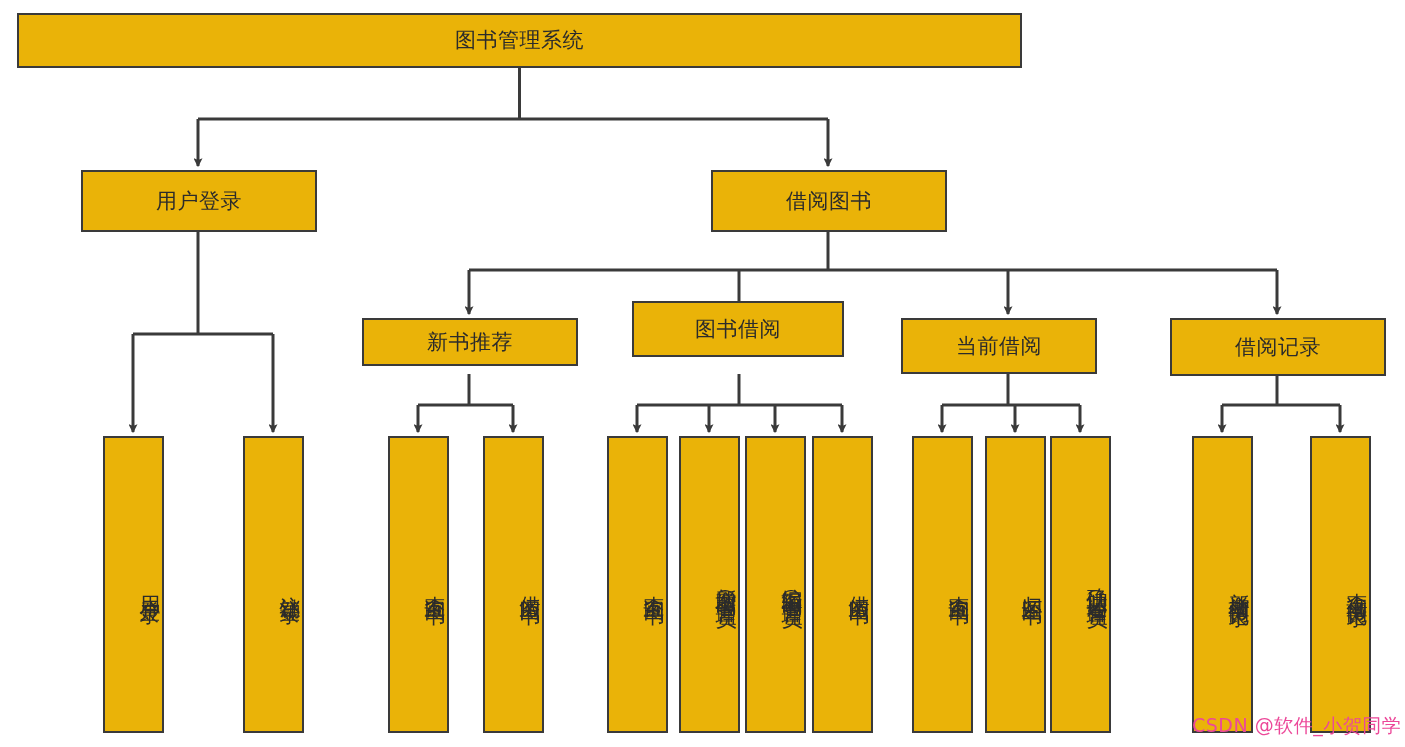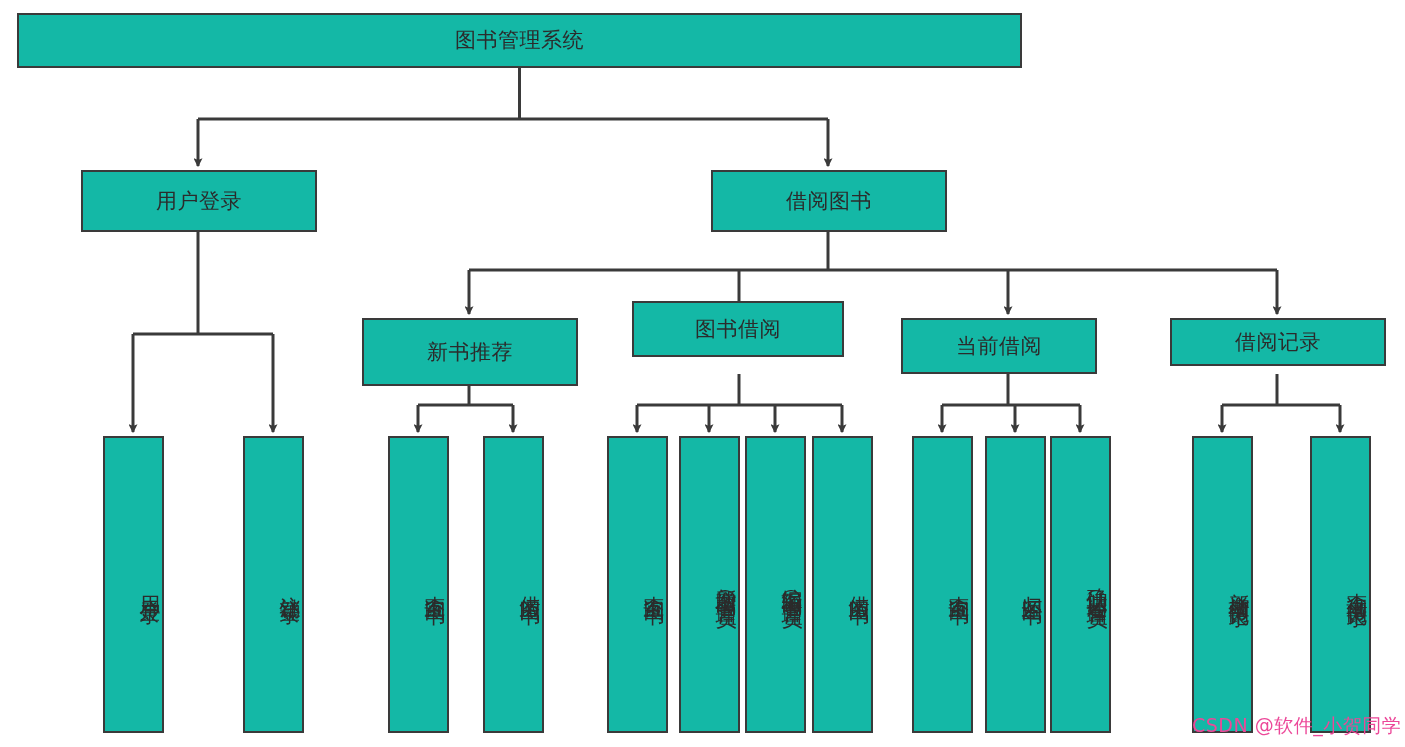--- a/index.html
+++ b/index.html
@@ -22,21 +22,21 @@
     left: 0;
     top: 0;
     width: 1405px;
     height: 747px;
     pointer-events: none;
   }
   .node {
     position: absolute;
     box-sizing: border-box;
     border: 2.5px solid #3a3a3a;
-    background: #14b8a6;
+    background: #eab308;
     color: #2b2b2b;
     display: flex;
     align-items: center;
     justify-content: center;
     text-align: center;
     line-height: 1.18;
   }
   .node.horiz {
     font-size: 21px;
     letter-spacing: 0.5px;
@@ -123,30 +123,30 @@
     <span>图书管理系统</span>
   </div>
 
   <div class="node horiz" style="left:81px; top:170px; width:236px; height:62px;">
     <span>用户登录</span>
   </div>
   <div class="node horiz" style="left:711px; top:170px; width:236px; height:62px;">
     <span>借阅图书</span>
   </div>
 
-  <div class="node horiz" style="left:362px; top:318px; width:216px; height:68px;">
+  <div class="node horiz" style="left:362px; top:318px; width:216px; height:48px;">
     <span>新书推荐</span>
   </div>
   <div class="node horiz" style="left:632px; top:301px; width:212px; height:56px;">
     <span>图书借阅</span>
   </div>
   <div class="node horiz" style="left:901px; top:318px; width:196px; height:56px;">
     <span>当前借阅</span>
   </div>
-  <div class="node horiz" style="left:1170px; top:318px; width:216px; height:48px;">
+  <div class="node horiz" style="left:1170px; top:318px; width:216px; height:58px;">
     <span>借阅记录</span>
   </div>
 
   <div class="node vert" style="left:103px; top:436px; width:61px; height:297px;">
     <span class="vtext">用户登录</span>
   </div>
   <div class="node vert" style="left:243px; top:436px; width:61px; height:297px;">
     <span class="vtext">注销登录</span>
   </div>
 

